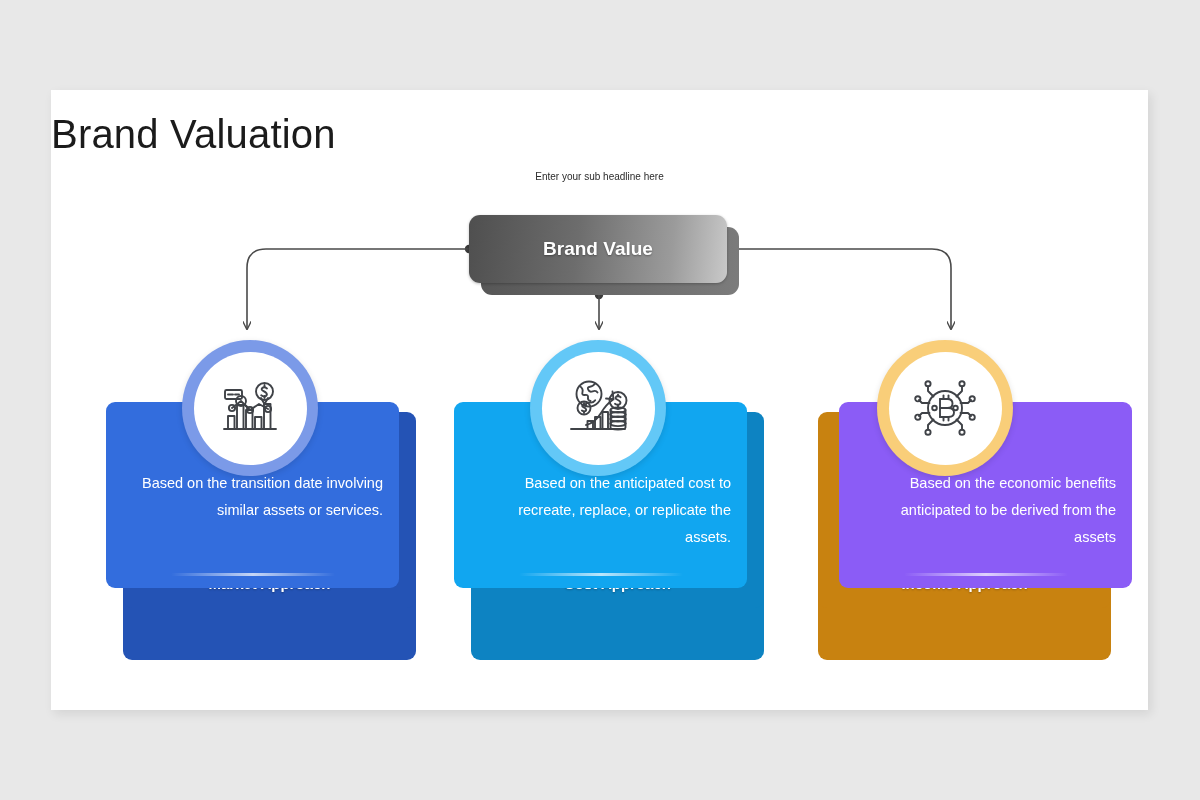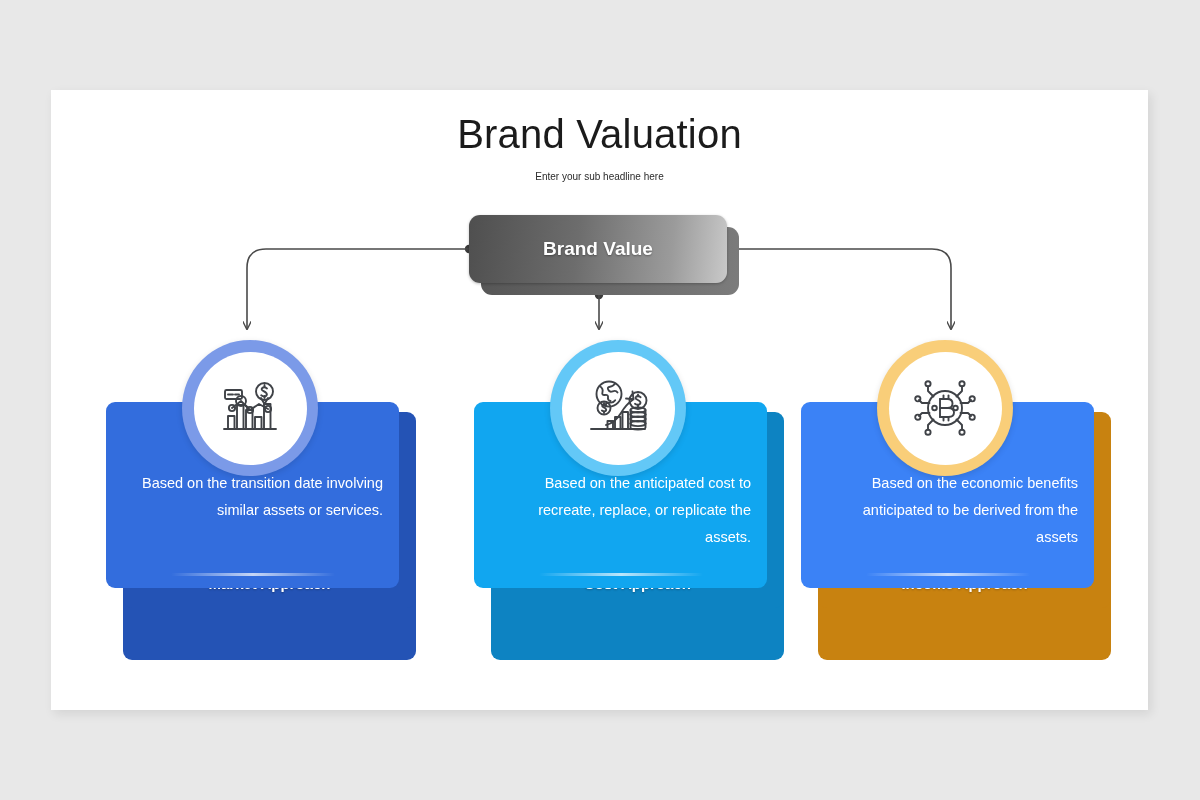--- a/index.html
+++ b/index.html
@@ -26,21 +26,20 @@
     background: #ffffff;
     box-shadow: 3px 4px 10px rgba(0,0,0,0.09);
   }
 
   
   #title {
     position: absolute;
     left: 0;
     top: 22px;
     width: 1097px;
-    text-align: center;
     font-size: 40px;
     font-weight: 400;
     color: #1b1b1b;
     letter-spacing: 0.2px;
   }
 
   #subtitle {
     position: absolute;
     left: 0;
     top: 81px;
@@ -103,21 +102,21 @@
   }
 
   
   .card-unit {
     position: absolute;
     top: 250px;
     width: 310px;
     height: 330px;
   }
   #unit-0 { left: 55px; }
-  #unit-1 { left: 423px; }
+  #unit-1 { left: 403px; }
   #unit-2 { left: 750px; }
 
   .card-shadow {
     position: absolute;
     left: 17px;
     top: 72px;
     width: 293px;
     height: 248px;
     border-radius: 9px;
   }
@@ -326,21 +325,21 @@
         </svg>
       </div>
     </div>
   </div>
 
   <div class="card-unit" id="unit-2">
     <div class="card-shadow" style="background: rgb(200, 130, 16);"></div>
     <div class="card-label" style="background: rgb(200, 130, 16);">
       <span>Income Approach</span>
     </div>
-    <div class="card-body" style="background: #3b82f6;">
+    <div class="card-body" style="background: #8b5cf6; margin-left: 38px;">
       <div class="card-text">Based on the economic benefits anticipated to be derived from the assets</div>
       <div class="card-body-highlight"></div>
     </div>
     <div class="icon-ring" style="background: rgb(249, 206, 121);">
       <div class="icon-disc">
 
         <svg width="62" height="62" viewBox="0 0 62 62" fill="none" stroke="#3f4247" stroke-width="1.9" stroke-linecap="round" stroke-linejoin="round">
 
           <circle cx="31" cy="31" r="17"></circle>
 

